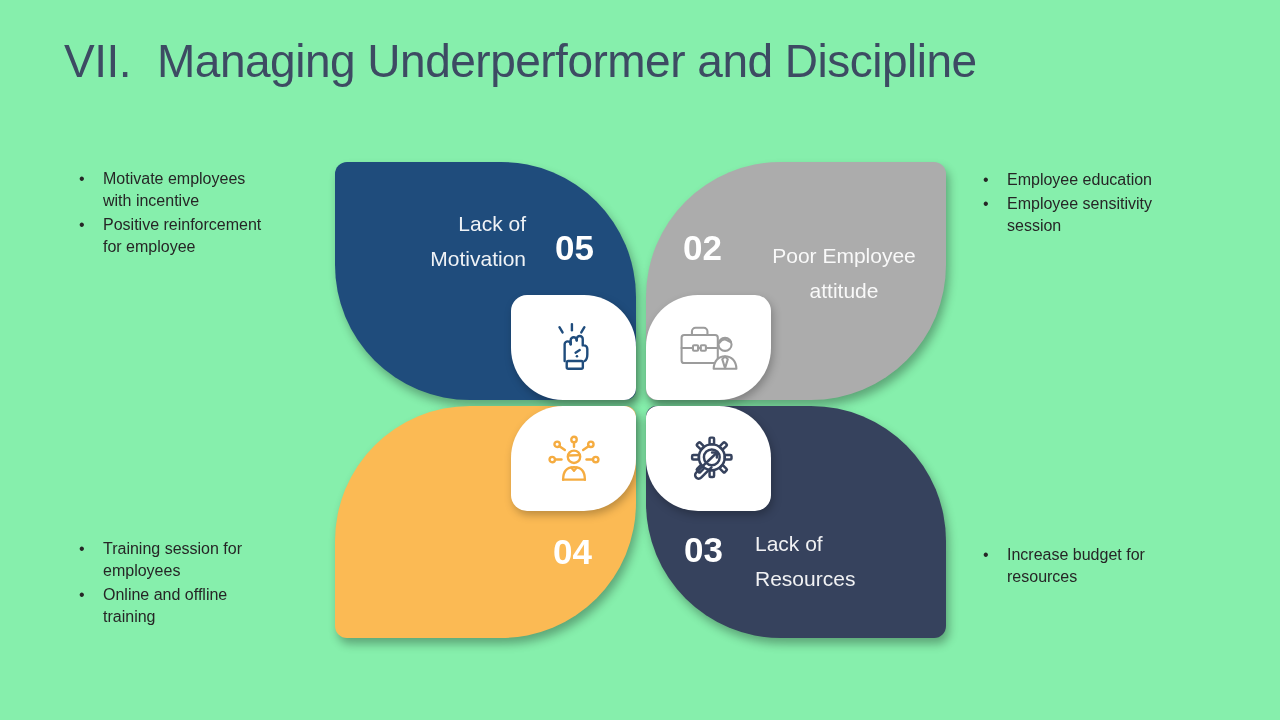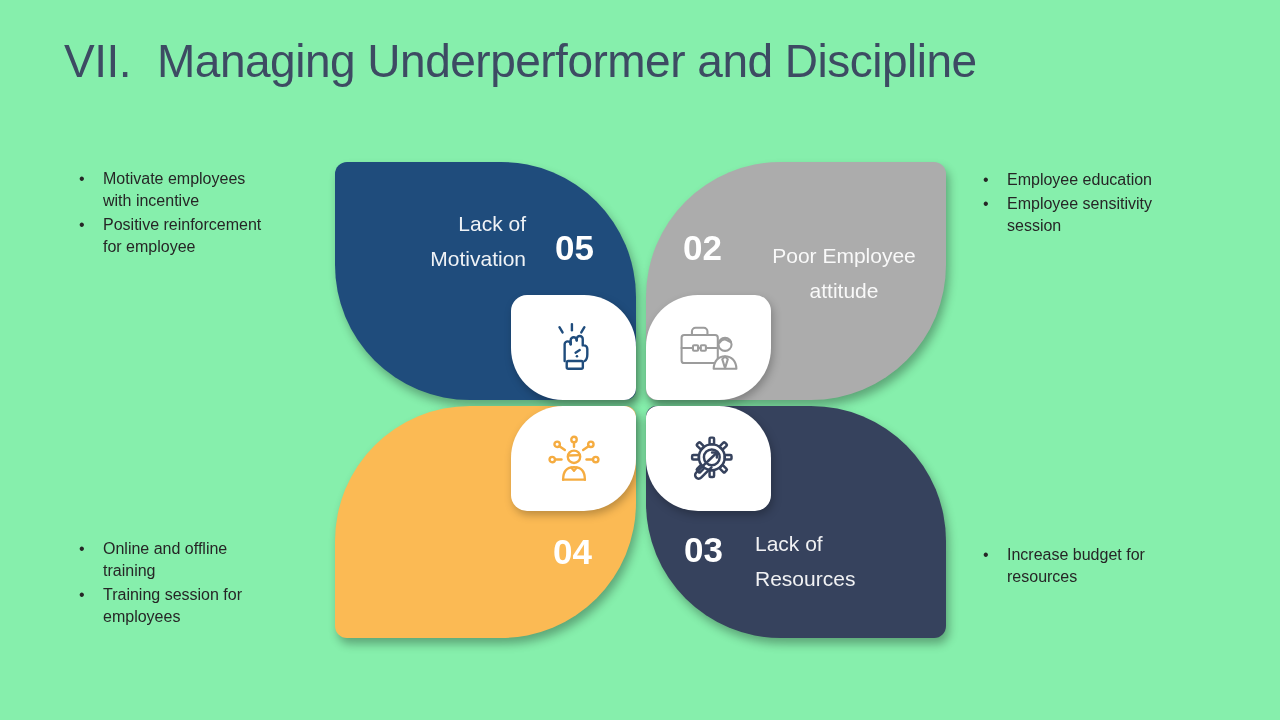--- a/index.html
+++ b/index.html
@@ -172,21 +172,21 @@
     <li>Employee education</li>
     <li>Employee sensitivity session</li>
   </ul>
 
   <ul class="bullets tl">
     <li>Motivate employees with incentive</li>
     <li>Positive reinforcement for employee</li>
   </ul>
 
   <ul class="bullets bl">
+    <li>Training session for employees</li>
     <li>Online and offline training</li>
-    <li>Training session for employees</li>
   </ul>
 
   <ul class="bullets br">
     <li>Increase budget for resources</li>
   </ul>
 
 </div>
 
 </body></html>

